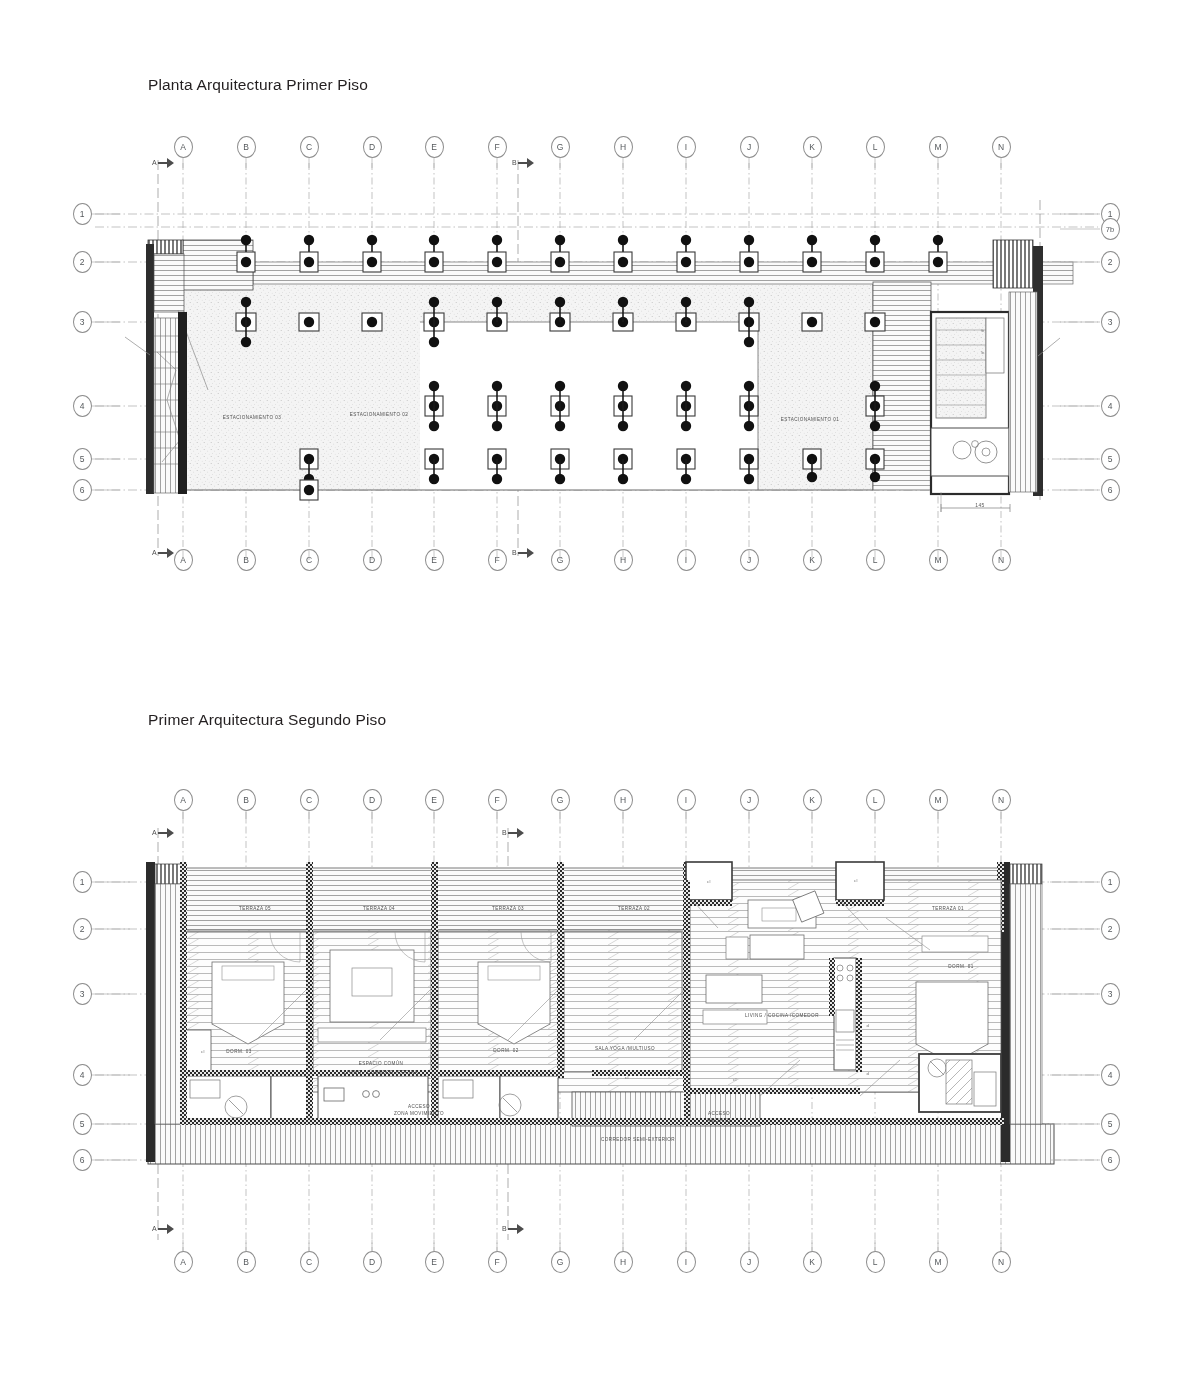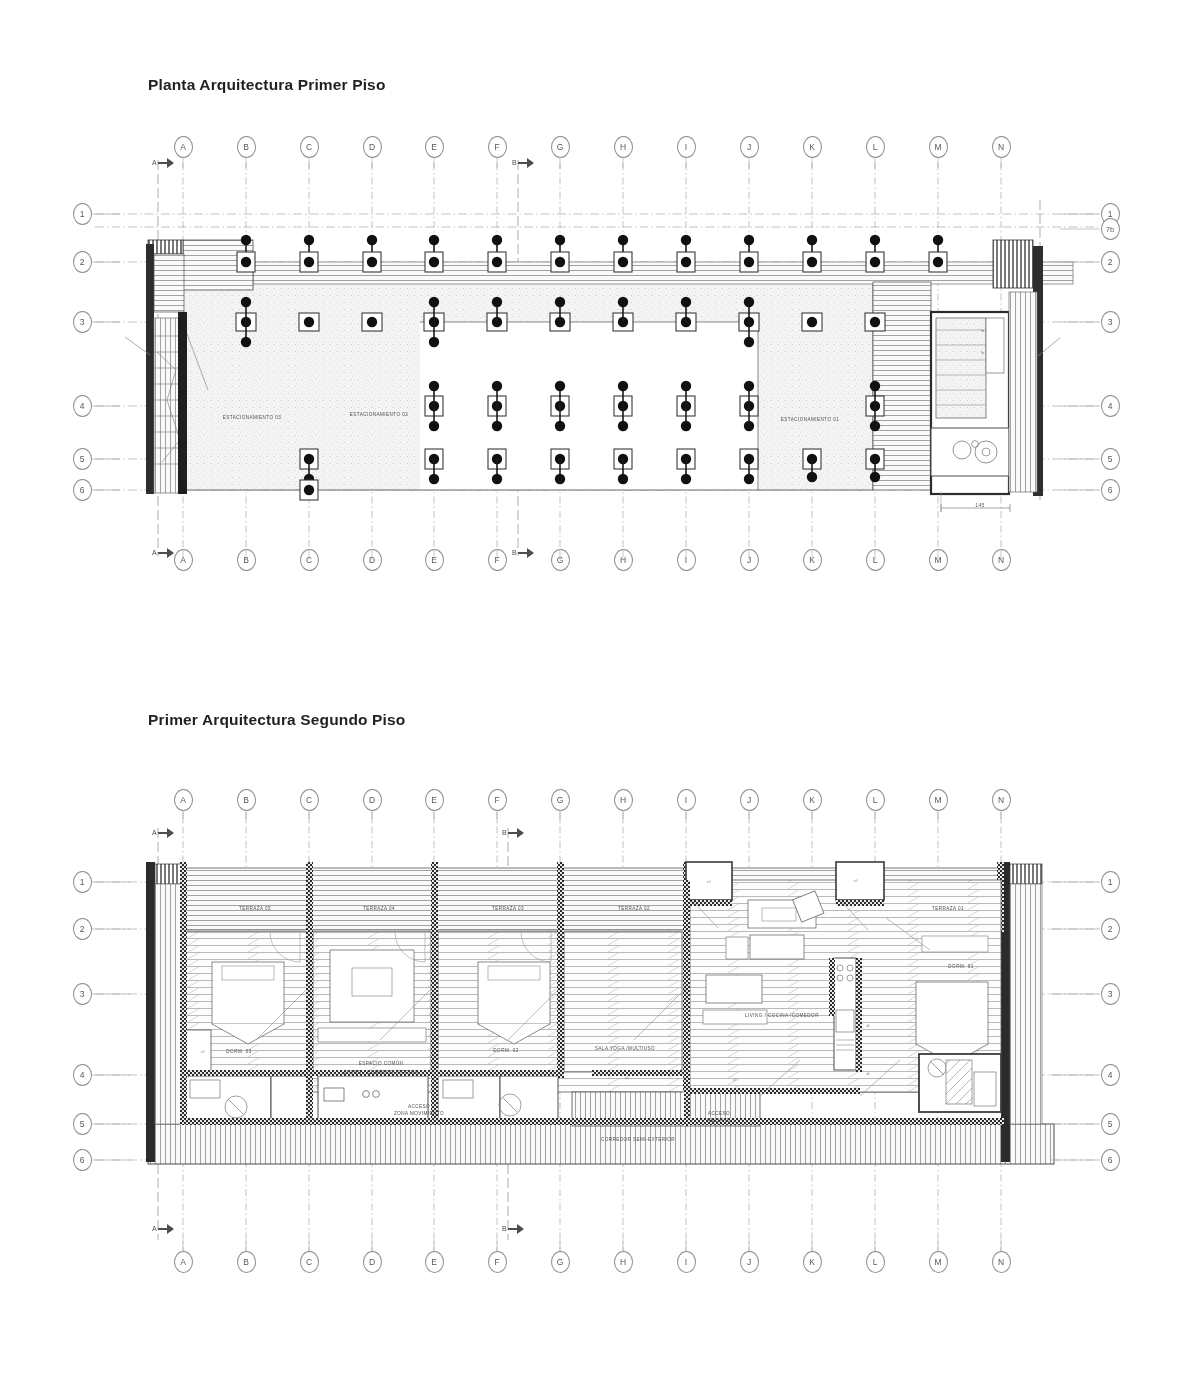--- a/index.html
+++ b/index.html
@@ -15,21 +15,21 @@
     position: relative;
     overflow: hidden;
   }
   .sheet {
     position: absolute;
     inset: 0;
   }
   .plan-title {
     position: absolute;
     font-size: 15.5px;
-    font-weight: 700;
+    font-weight: 400;
     letter-spacing: 0.15px;
     color: #231f20;
     white-space: nowrap;
   }
   #title-1 { left: 148px; top: 76px; }
   #title-2 { left: 148px; top: 711px; }
 
   .plan-svg { display: block; }
 
   

